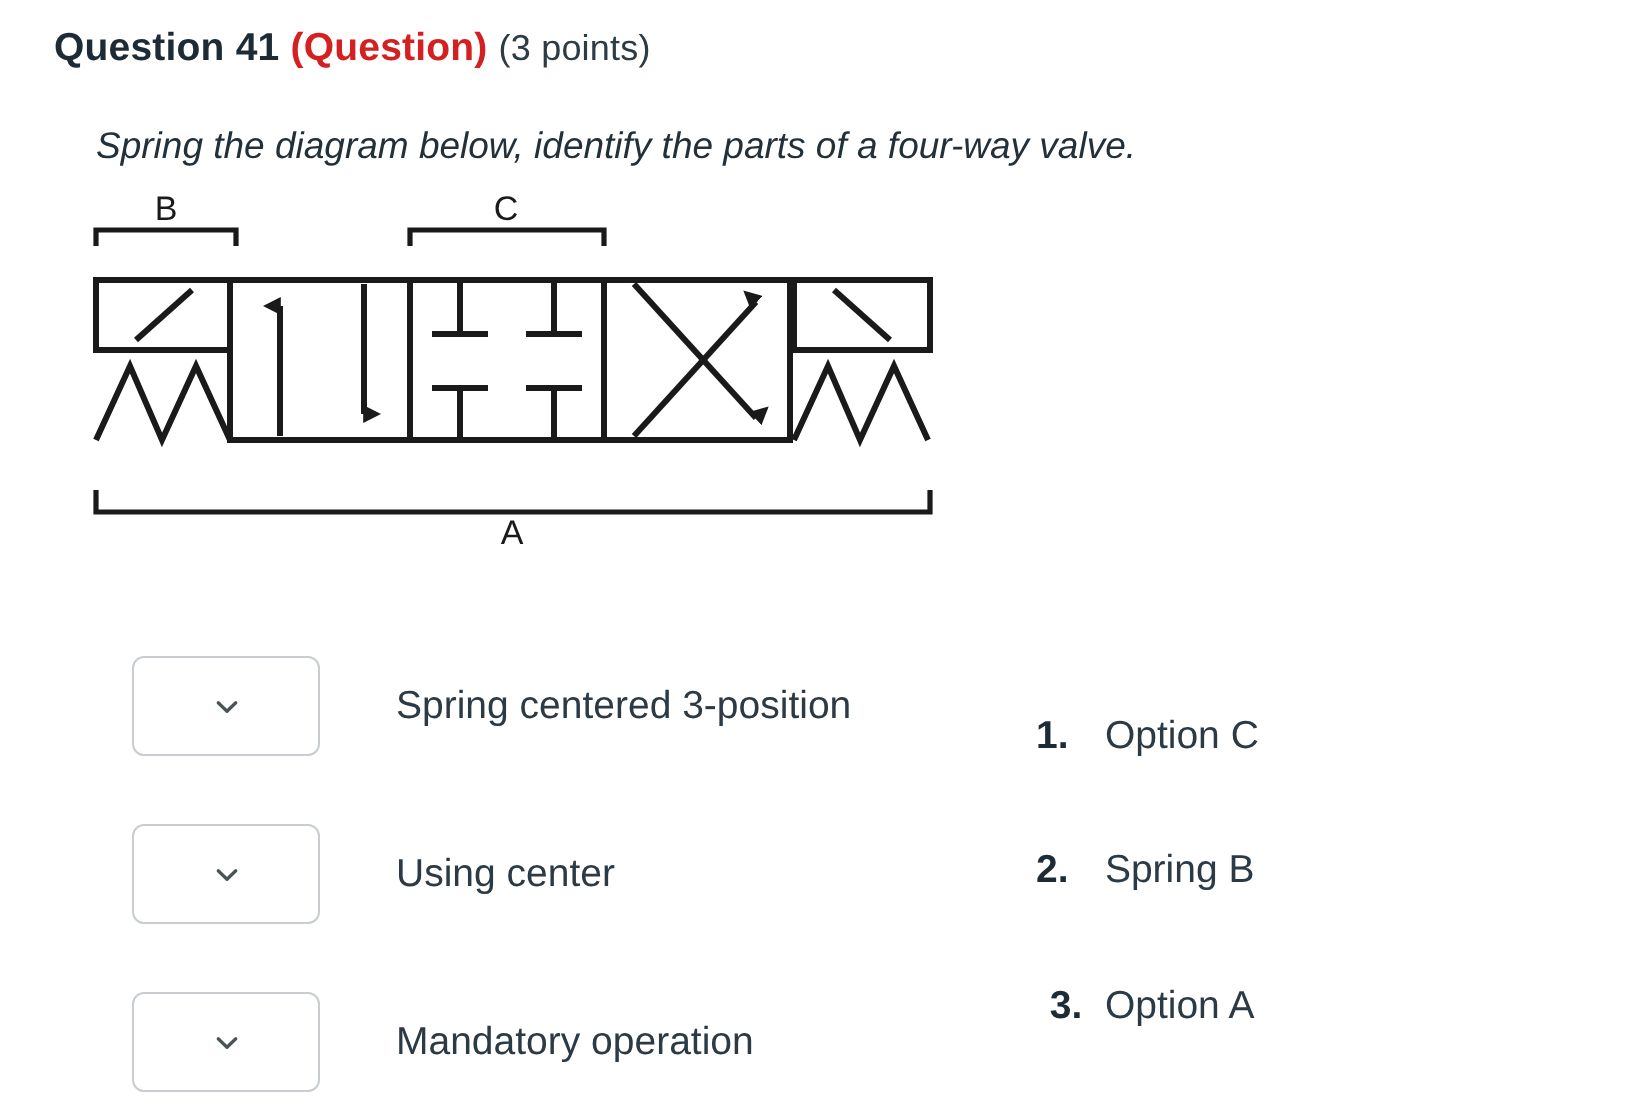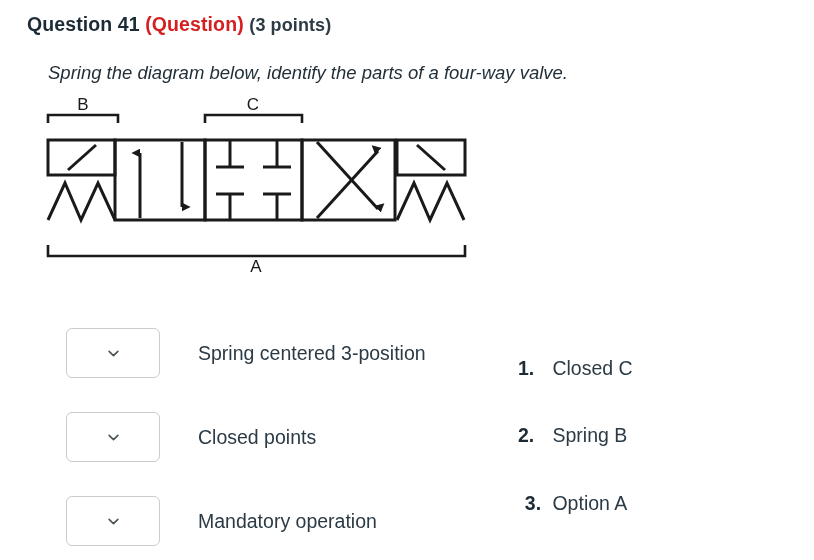--- a/index.html
+++ b/index.html
@@ -23,21 +23,21 @@
     top: 13px;
     font-size: 19.5px;
     font-weight: bold;
     letter-spacing: 0.1px;
     white-space: nowrap;
   }
   .q-header .q-title { color: #1c2b36; }
   .q-header .q-mandatory { color: #d42020; }
   .q-header .q-points {
     color: #2d3b45;
-    font-weight: bold;
+    font-weight: normal;
     font-size: 18px;
   }
 
   
   .q-prompt {
     position: absolute;
     left: 48px;
     top: 62px;
     font-size: 18.5px;
     font-style: italic;
@@ -229,39 +229,39 @@
     </div>
     <div class="answer-label">Spring centered 3-position</div>
   </div>
 
   <div class="answer-row r1">
     <div class="dropdown" title="Closed center">
       <svg class="chev" viewBox="0 0 16 16" xmlns="http://www.w3.org/2000/svg">
         <path d="M2.6 5.4 L8 10.6 L13.4 5.4" fill="none" stroke="#4a5356" stroke-width="2" stroke-linecap="round" stroke-linejoin="round"></path>
       </svg>
     </div>
-    <div class="answer-label">Closed points</div>
+    <div class="answer-label">Using center</div>
   </div>
 
   <div class="answer-row r2">
     <div class="dropdown" title="Solenoid operation">
       <svg class="chev" viewBox="0 0 16 16" xmlns="http://www.w3.org/2000/svg">
         <path d="M2.6 5.4 L8 10.6 L13.4 5.4" fill="none" stroke="#4a5356" stroke-width="2" stroke-linecap="round" stroke-linejoin="round"></path>
       </svg>
     </div>
     <div class="answer-label">Mandatory operation</div>
   </div>
 
 </div>
 
 <div>
 
   <div class="option-row o0">
     <span class="option-num">1.</span>
-    <span class="option-text">Closed C</span>
+    <span class="option-text">Option C</span>
   </div>
 
   <div class="option-row o1">
     <span class="option-num">2.</span>
     <span class="option-text">Spring B</span>
   </div>
 
   <div class="option-row o2">
     <span class="option-num">3.</span>
     <span class="option-text">Option A</span>

